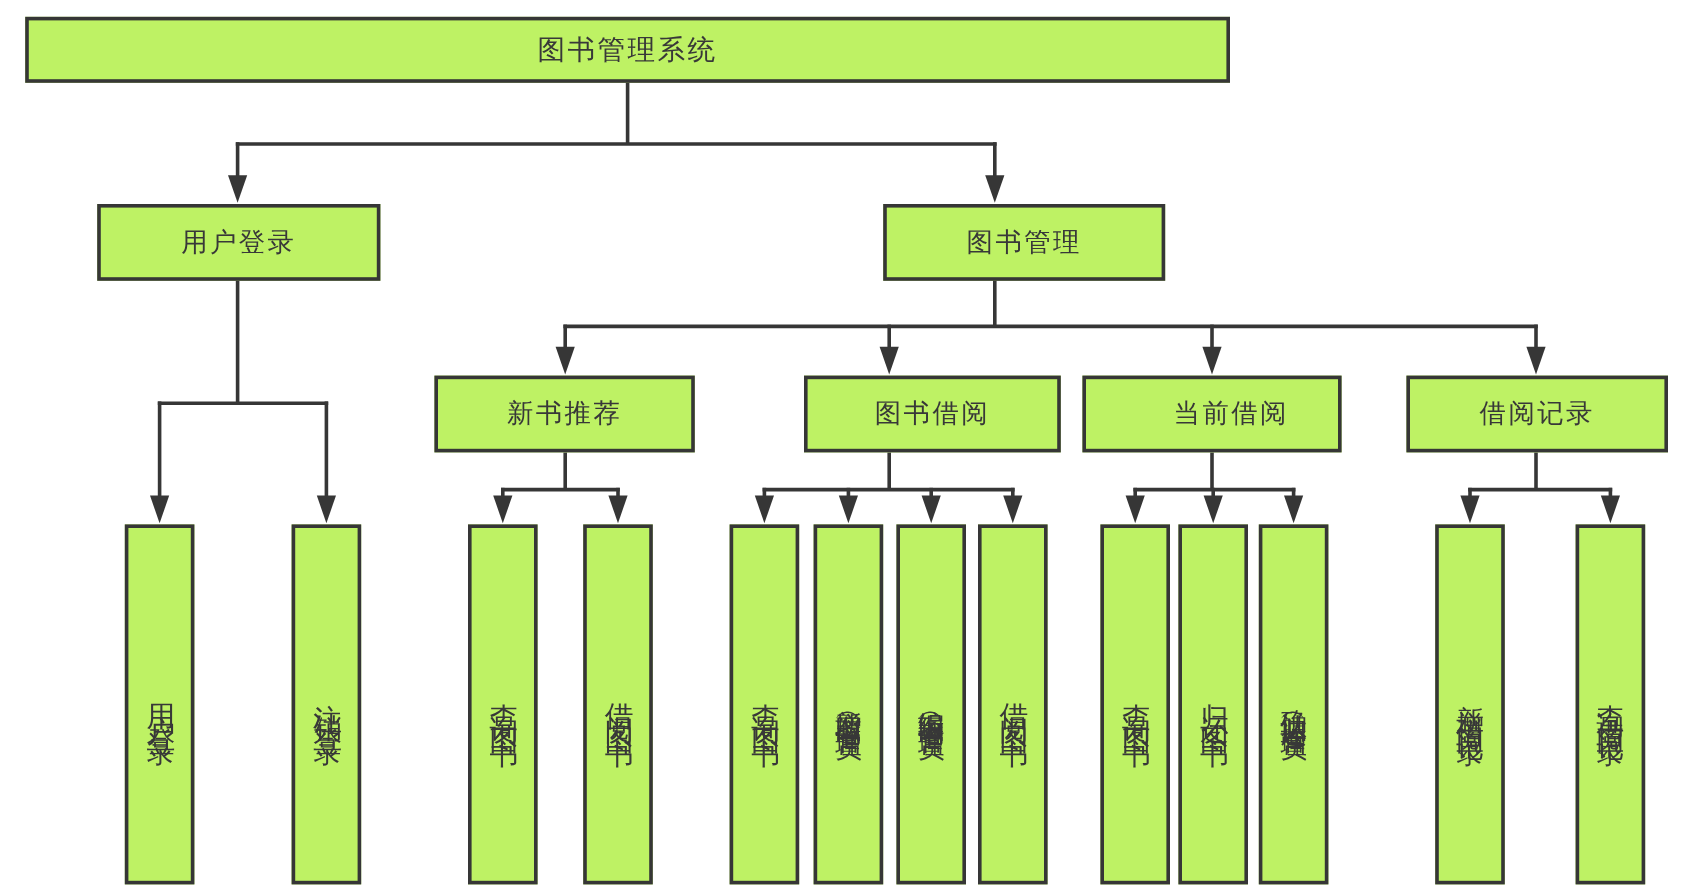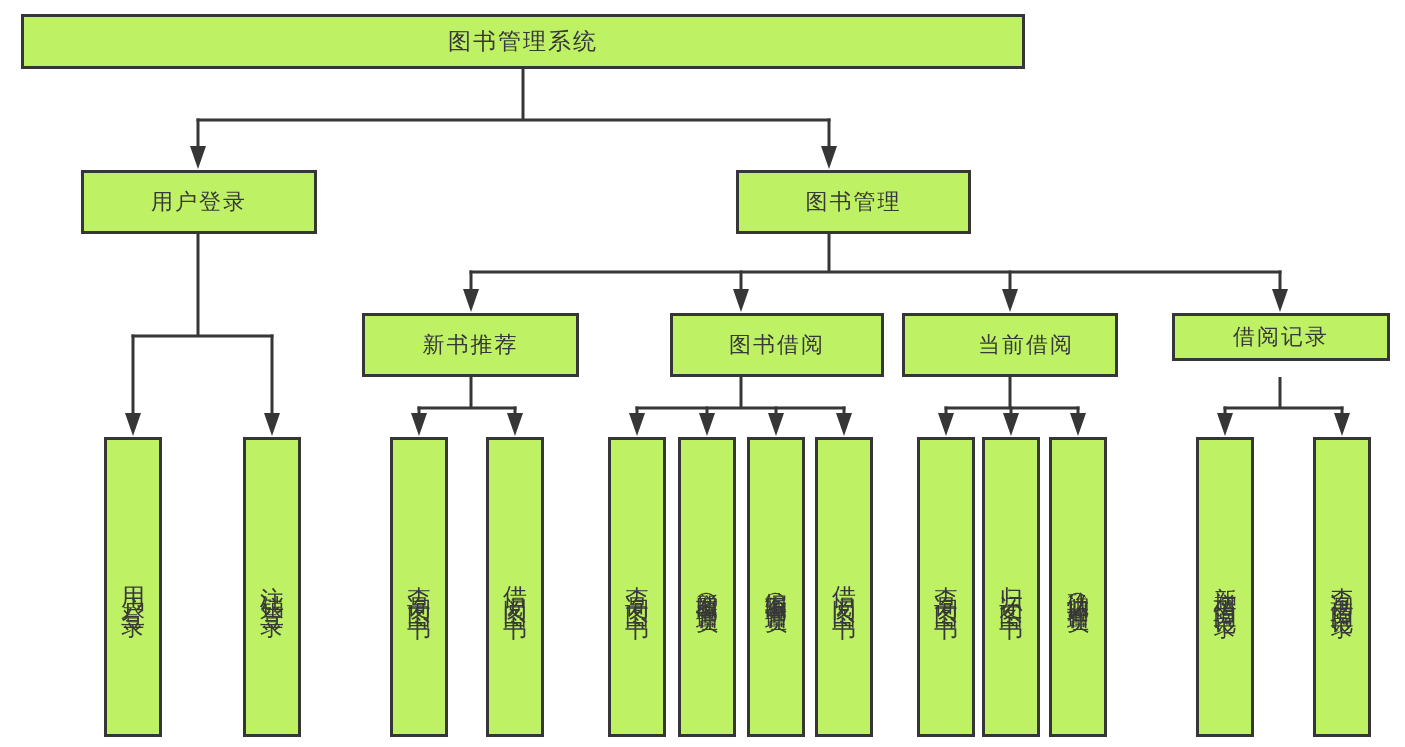--- a/index.html
+++ b/index.html
@@ -148,21 +148,21 @@
 
   <div class="node" style="left:362px; top:313px; width:217px; height:64px;">
     <span class="hlabel">新书推荐</span>
   </div>
   <div class="node" style="left:634px; top:313px; width:214px; height:64px;margin-left:36px;">
     <span class="hlabel">图书借阅</span>
   </div>
   <div class="node" style="left:902px; top:313px; width:216px; height:64px;padding-left:32px;">
     <span class="hlabel">当前借阅</span>
   </div>
-  <div class="node" style="left:1172px; top:313px; width:218px; height:48px;">
+  <div class="node" style="left:1172px; top:313px; width:218px; height:64px;">
     <span class="hlabel">借阅记录</span>
   </div>
 
   <div class="node" style="left:104px; top:437px; width:58px; height:300px;">
     <span class="vlabel">用户登录</span>
   </div>
   <div class="node" style="left:243px; top:437px; width:58px; height:300px;">
     <span class="vlabel">注销登录</span>
   </div>
 

